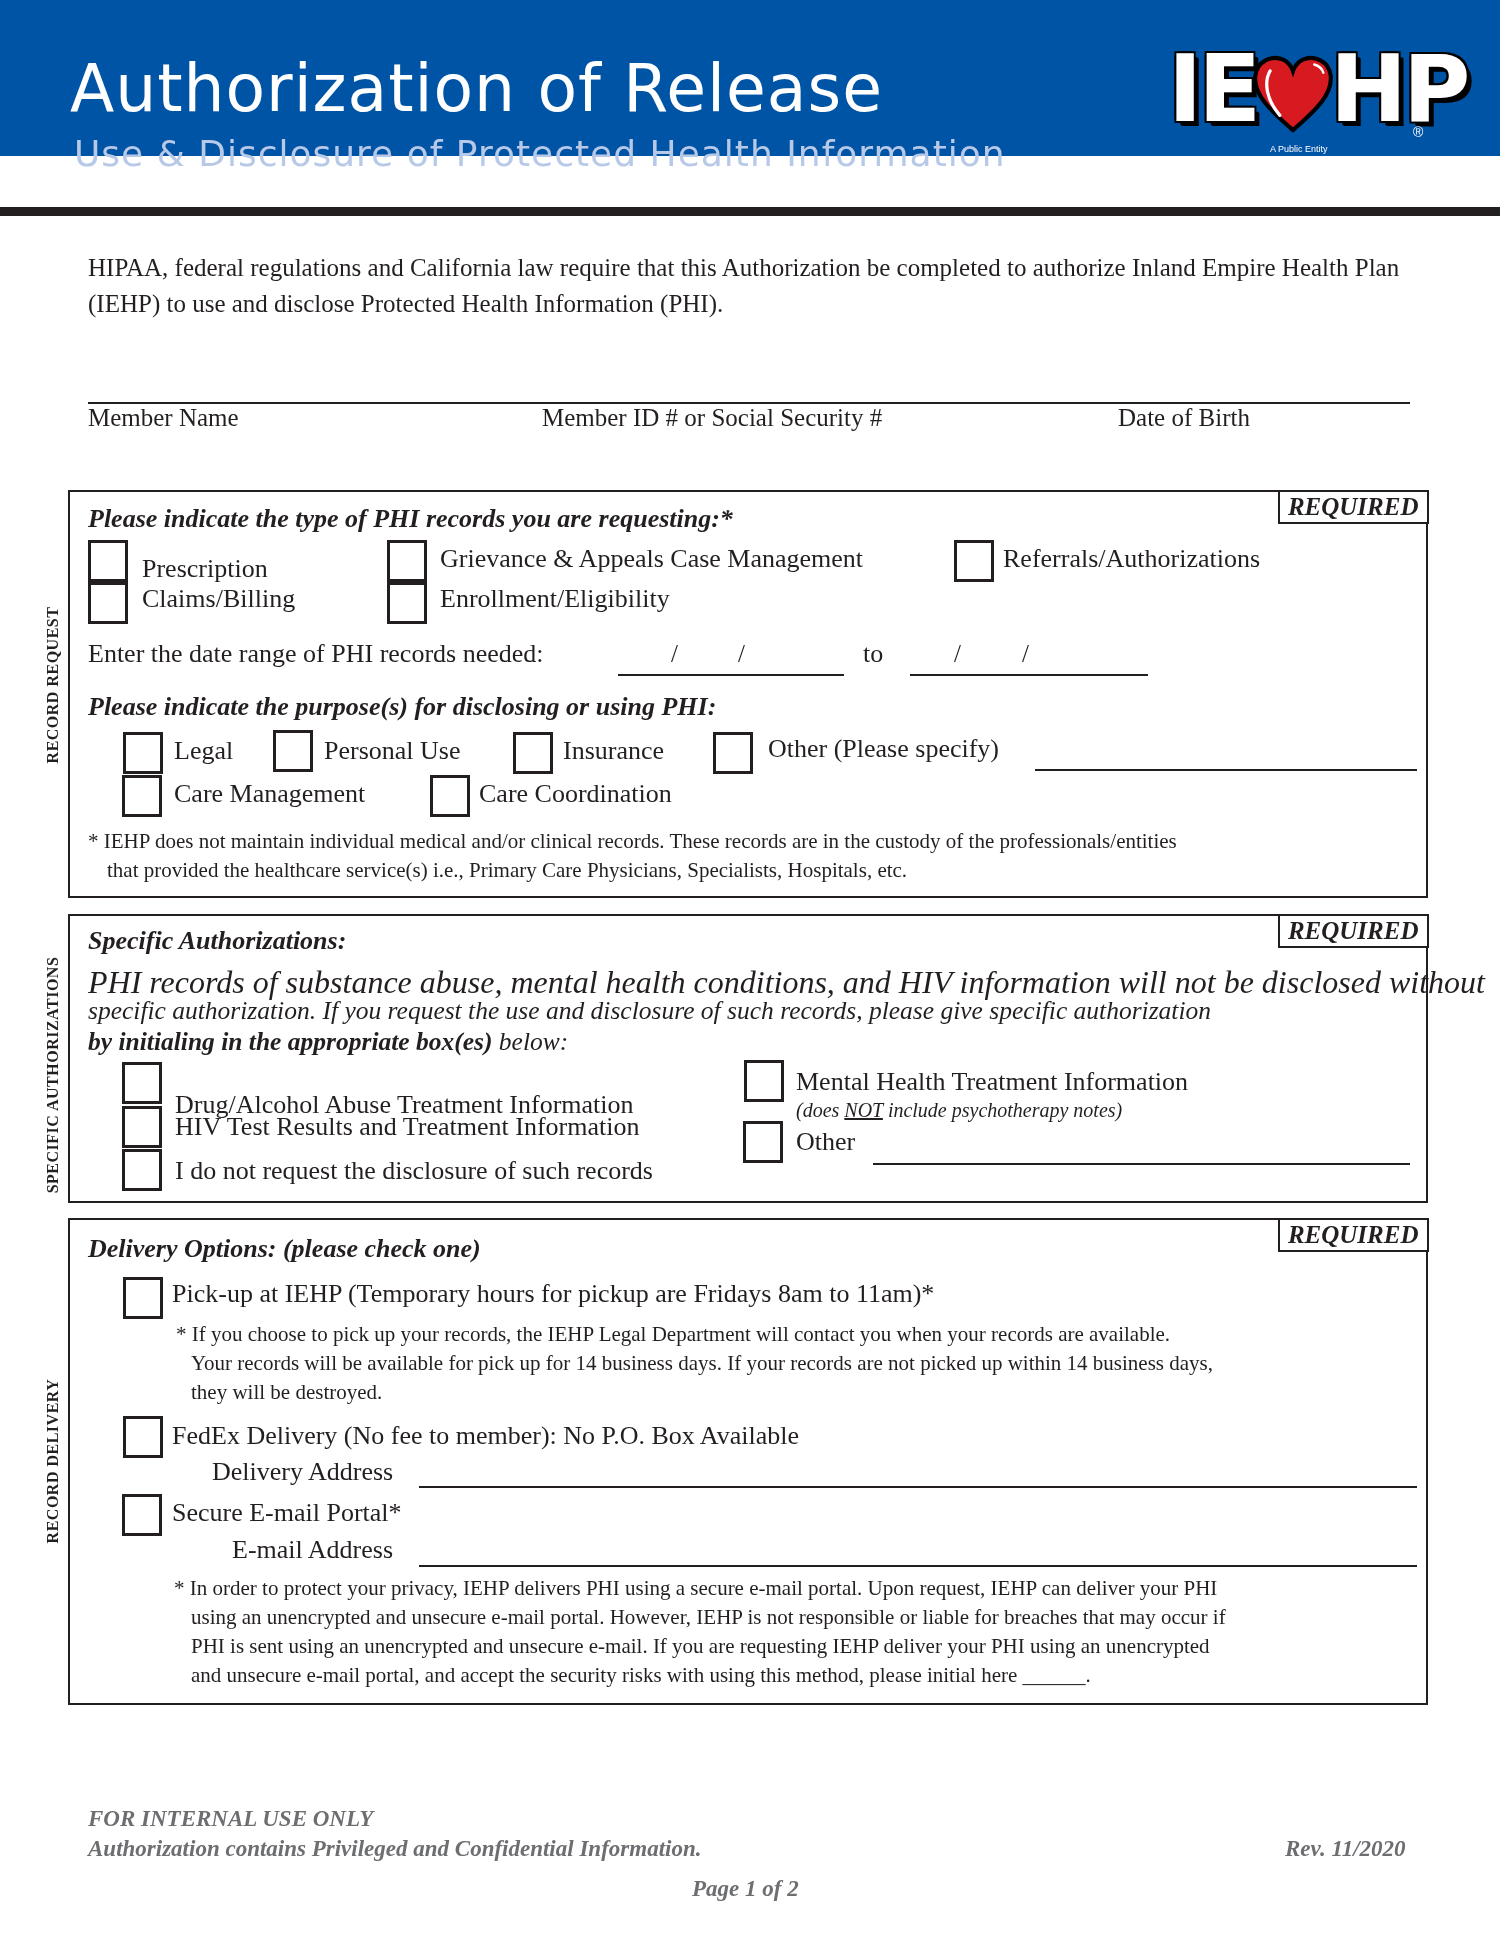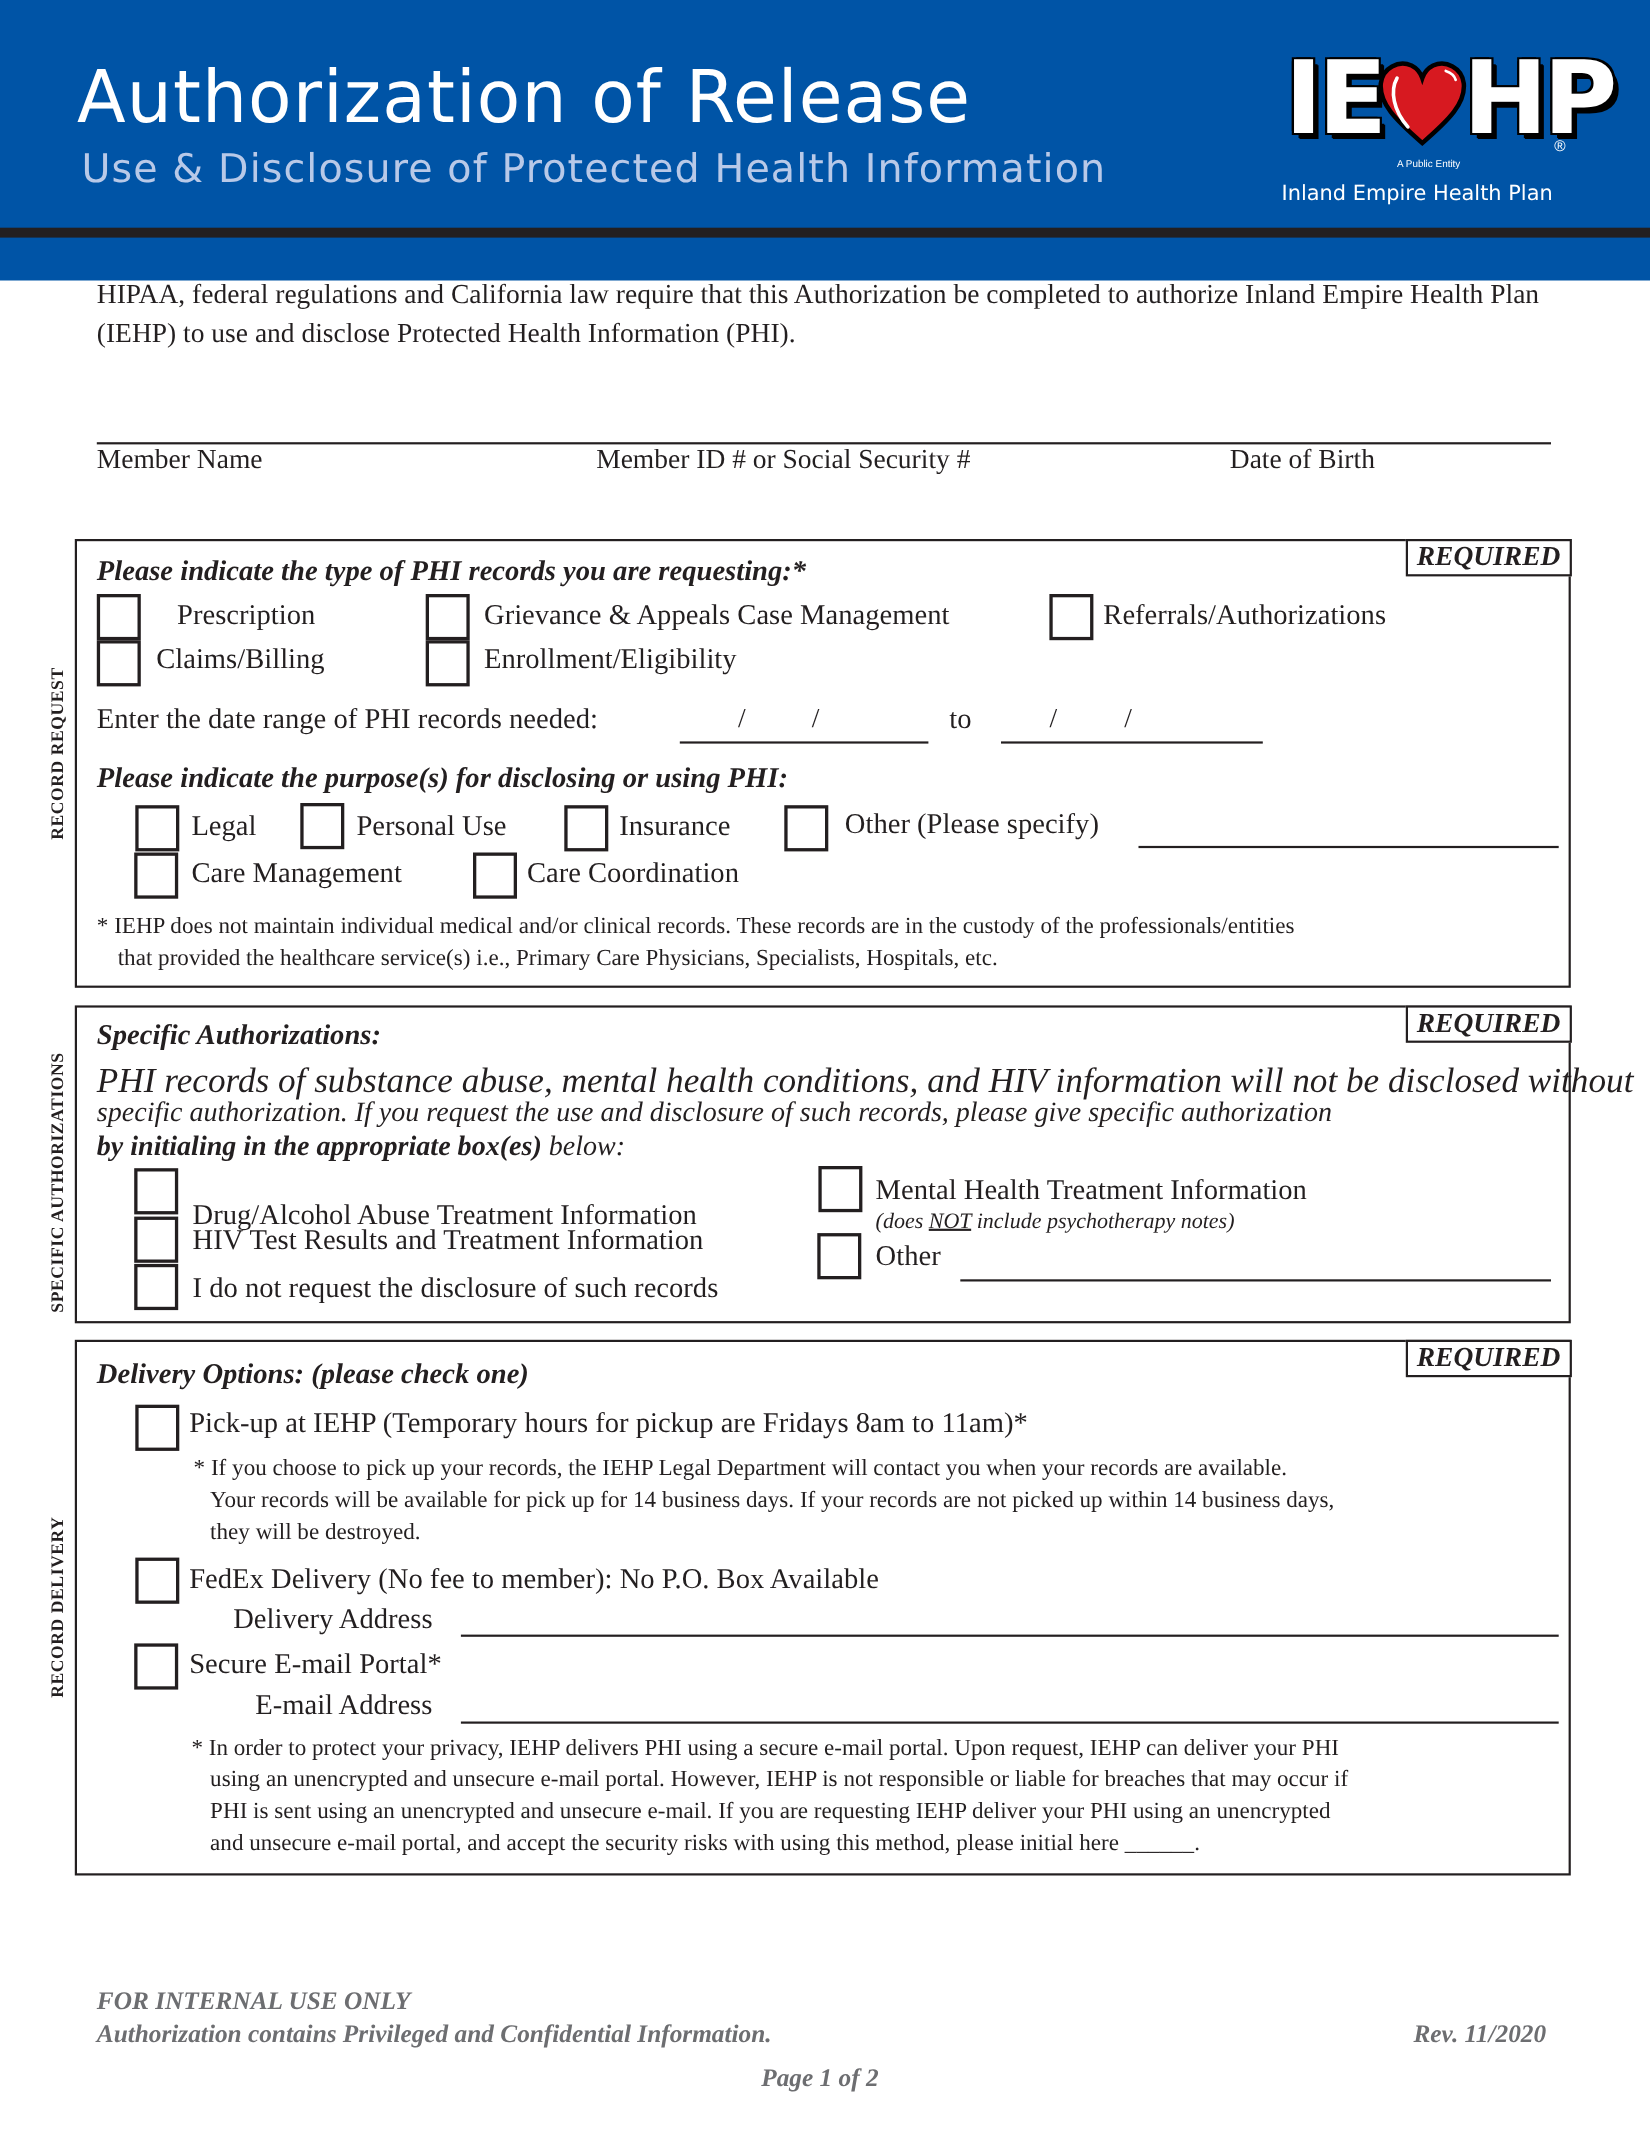--- a/index.html
+++ b/index.html
@@ -1,20 +1,20 @@
 <!DOCTYPE html>
 <html><head>
 <meta charset="utf-8">
 <style>
   * { box-sizing: border-box; margin: 0; padding: 0; }
   html, body { width: 1500px; height: 1941px; background: #ffffff; overflow: hidden; }
   body { position: relative; font-family: "Liberation Serif", "DejaVu Serif", serif; color: #231f20; }
 
   
-  .header { position: absolute; left: 0; top: 0; width: 1500px; height: 255px; background: #0054a6; }
+  .header { position: absolute; left: 0; top: 0; width: 1500px; height: 156px; background: #0054a6; }
   .header-band { position: absolute; left: 0; top: 207px; width: 1500px; height: 9px; background: #231f20; }
   .title { position: absolute; left: 70px; top: 50px; font-family: "DejaVu Sans", sans-serif; font-size: 66px; color: #ffffff; letter-spacing: 1px; font-weight: normal; transform: scaleX(0.98); transform-origin: left; }
   .subtitle { position: absolute; left: 74px; top: 133px; font-family: "DejaVu Sans", sans-serif; font-size: 36px; color: #b8c9e8; letter-spacing: 1px; }
 
   .logo { position: absolute; left: 1160px; top: 42px; width: 270px; height: 160px; }
   .logo-word { position: absolute; left: 0; top: 0; width: 270px; height: 96px; }
   .logo-letters { position: absolute; font-family: "DejaVu Sans", sans-serif; font-weight: bold; font-size: 92px; color: #ffffff; line-height: 96px; letter-spacing: -4px;
      text-shadow: 4px 4px 0 #000, -2px -2px 0 #000, 2px -2px 0 #000, -2px 2px 0 #000, 5px 5px 0 #000; }
   .logo-ie { left: 8px; top: 0; }
   .logo-hp { left: 170px; top: 0; }
@@ -72,21 +72,21 @@
 <span class="member-label" style="left:88px;">Member Name</span>
 <span class="member-label" style="left:542px;">Member ID # or Social Security #</span>
 <span class="member-label" style="left:1118px;">Date of Birth</span>
 
 <div class="side-label" style="left:-47px; top:676px; width:200px;">RECORD REQUEST</div>
 <div class="section" style="top:490px; height:408px;">
   <div class="required">REQUIRED</div>
   <div class="heading" style="left:18px; top:12px;">Please indicate the type of PHI records you are requesting:*</div>
 
   <div class="cb" style="left:18px; top:48px;"></div>
-  <div class="txt" style="left:72px; top:52px;margin-left:19px;">Prescription</div>
+  <div class="txt" style="left:72px; top:62px;">Prescription</div>
   <div class="cb" style="left:18px; top:90px;"></div>
   <div class="txt" style="left:72px; top:92px;">Claims/Billing</div>
 
   <div class="cb" style="left:317px; top:48px;"></div>
   <div class="txt" style="left:370px; top:52px;">Grievance &amp; Appeals Case Management</div>
   <div class="cb" style="left:317px; top:90px;"></div>
   <div class="txt" style="left:370px; top:92px;">Enrollment/Eligibility</div>
 
   <div class="cb" style="left:884px; top:48px;"></div>
   <div class="txt" style="left:933px; top:52px;">Referrals/Authorizations</div>

